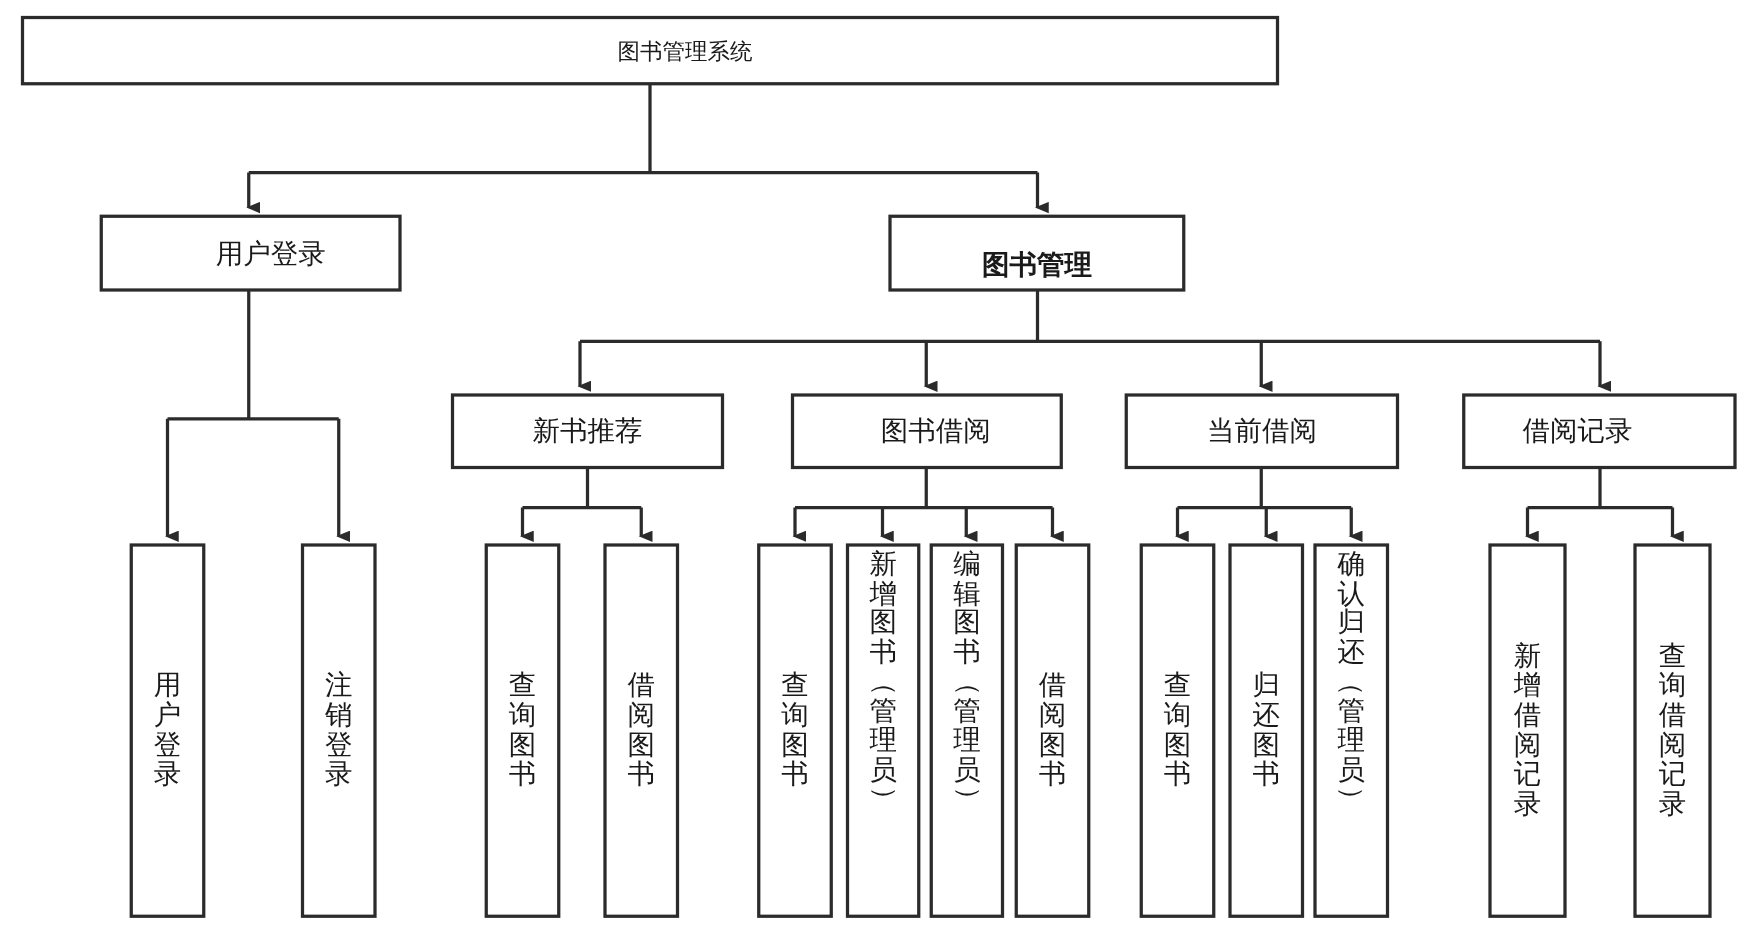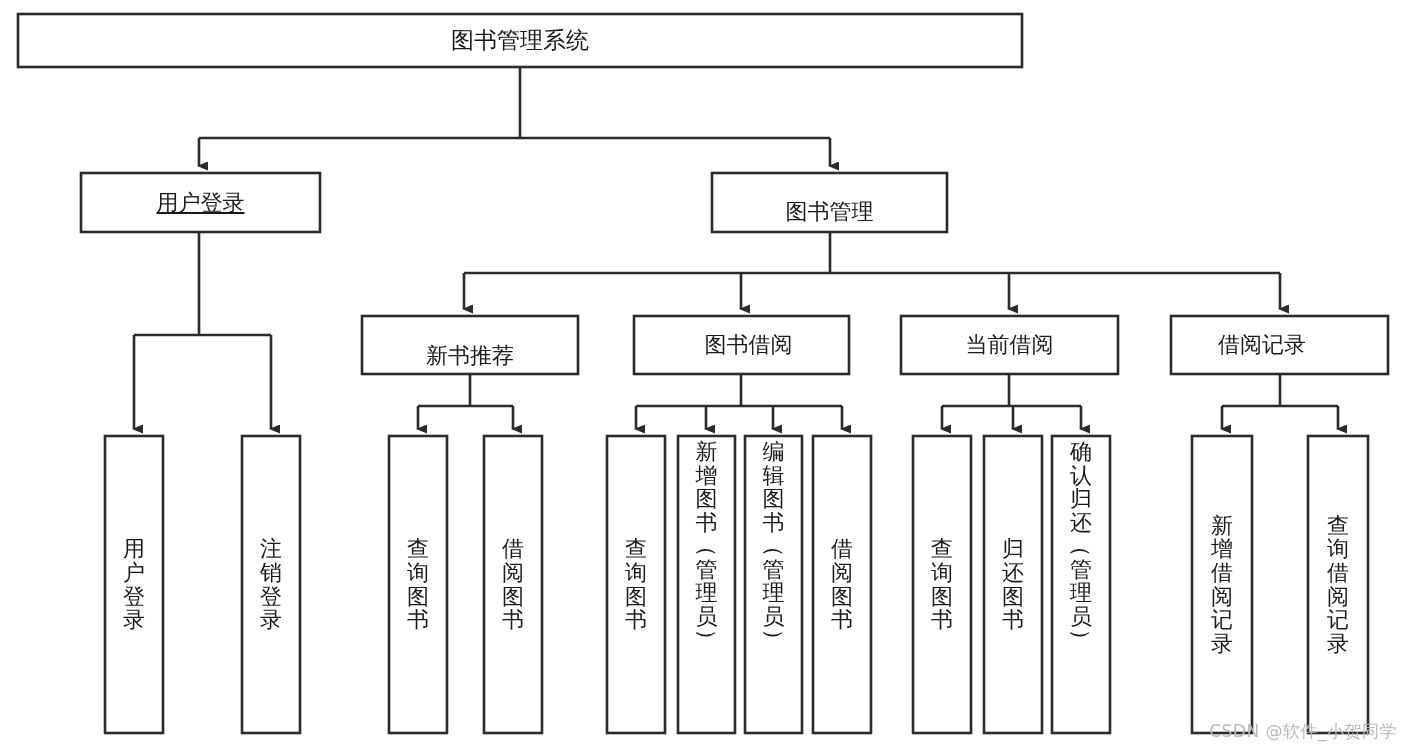--- a/index.html
+++ b/index.html
@@ -77,21 +77,21 @@
     position: absolute;
     display: flex;
     align-items: center;
     justify-content: center;
     font-family: "DejaVu Sans", "Liberation Sans", sans-serif;
     font-size: 22px;
     color: #1a1a1a;
     box-sizing: border-box;
     pointer-events: none;
   }
-  #root-title-wrap { font-size: 23px; }
+  #root-title-wrap { font-size: 18px; margin-left: 28px; }
 </style>
 </head>
 <body>
 
 <div id="diagram-root">
 
   <svg class="diagram" viewBox="0 0 1405 747" xmlns="http://www.w3.org/2000/svg">
     <defs>
       <marker id="arrowdown" markerWidth="14" markerHeight="14" refX="4.5" refY="9" orient="auto" markerUnits="userSpaceOnUse">
         <path class="arrow-head" d="M0,0 L9,0 L4.5,11 Z"></path>
@@ -172,24 +172,24 @@
     <rect class="node-box" x="813" y="436" width="58" height="297"></rect>
     <rect class="node-box" x="913" y="436" width="58" height="297"></rect>
     <rect class="node-box" x="984" y="436" width="58" height="297"></rect>
     <rect class="node-box" x="1052" y="436" width="58" height="297"></rect>
     <rect class="node-box" x="1192" y="436" width="60" height="297"></rect>
     <rect class="node-box" x="1308" y="436" width="60" height="297"></rect>
   </svg>
 
   <div class="htext-wrap" id="root-title-wrap" style="left:18px; top:14px; width:1004px; height:53px;">图书管理系统</div>
 
-  <div class="htext-wrap" style="left:81px; top:173px; width:239px; height:59px;text-decoration:underline;">用户登录</div>
-  <div class="htext-wrap" style="left:712px; top:173px; width:235px; height:77px;">图书管理</div>
-
-  <div class="htext-wrap" style="left:362px; top:316px; width:216px; height:58px;margin-top:11px;">新书推荐</div>
+  <div class="htext-wrap" style="left:97px; top:173px; width:239px; height:59px;">用户登录</div>
+  <div class="htext-wrap" style="left:712px; top:173px; width:235px; height:77px;font-weight:bold;">图书管理</div>
+
+  <div class="htext-wrap" style="left:362px; top:316px; width:216px; height:58px;">新书推荐</div>
   <div class="htext-wrap" style="left:634px; top:316px; width:229px; height:58px;">图书借阅</div>
   <div class="htext-wrap" style="left:901px; top:316px; width:217px; height:58px;">当前借阅</div>
   <div class="htext-wrap" style="left:1171px; top:316px; width:182px; height:58px;">借阅记录</div>
 
   <div class="vtext-wrap" style="left:105px;  top:436px; width:58px; height:297px;">
       <span class="vtext-char">用</span>
       <span class="vtext-char">户</span>
       <span class="vtext-char">登</span>
       <span class="vtext-char">录</span>
     </div>
@@ -278,14 +278,13 @@
     </div>
   <div class="vtext-wrap" style="left:1308px; top:436px; width:60px; height:297px;">
       <span class="vtext-char">查</span>
       <span class="vtext-char">询</span>
       <span class="vtext-char">借</span>
       <span class="vtext-char">阅</span>
       <span class="vtext-char">记</span>
       <span class="vtext-char">录</span>
     </div>
 
-  <div class="watermark">CSDN @软件_小贺同学</div>
 </div>
 
 </body></html>

